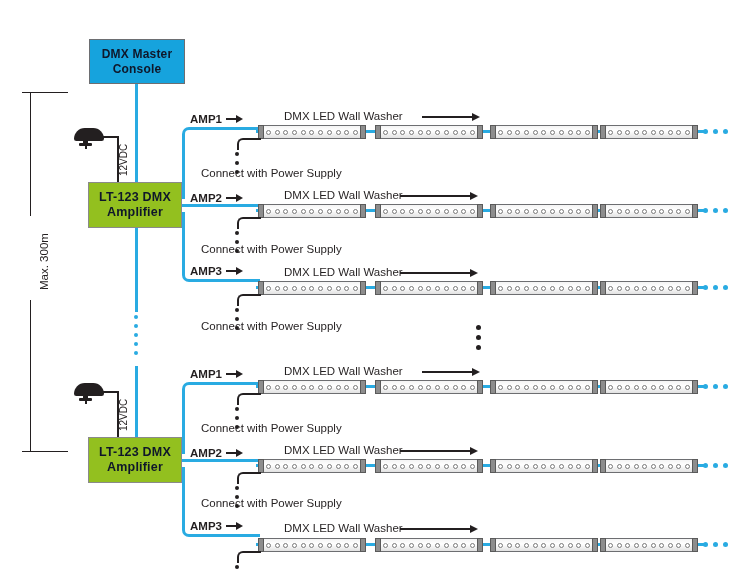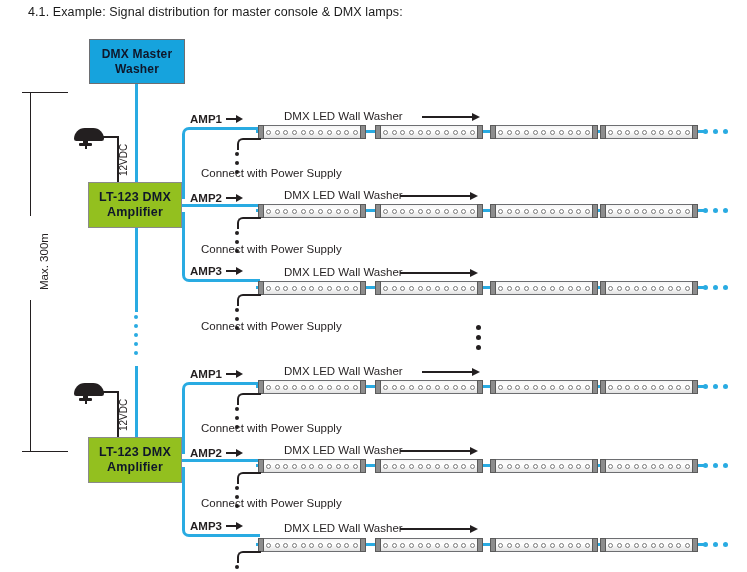--- a/index.html
+++ b/index.html
@@ -142,32 +142,31 @@
   }
   .psu .pin{
     position:absolute;left:14.5px;top:17px;width:2.5px;height:4px;background:#231f20;
   }
 </style>
 </head>
 <body>
 
 <div id="stage">
 
-  <div class="title">4.1. Example: Signal distribution for master console &amp; DMX lamps:</div>
 
   <div class="dim-line" style="left:22px;top:92px;width:46px;height:1.4px;"></div>
   <div class="dim-line" style="left:30px;top:92px;width:1.4px;height:124px;"></div>
   <div class="dim-label" style="left:38px;top:290px;">Max. 300m</div>
   <div class="dim-line" style="left:30px;top:300px;width:1.4px;height:152px;"></div>
   <div class="dim-line" style="left:22px;top:451px;width:46px;height:1.4px;"></div>
 
   <div class="node node-master" style="left:89px;top:39px;width:96px;height:45px;">
     <div>
       <span>DMX Master</span><br>
-      <span>Washer</span>
+      <span>Console</span>
     </div>
   </div>
 
   <div class="wire wire-v" style="left:135px;top:84px;height:100px;"></div>
   <div class="wire wire-v" style="left:135px;top:228px;height:84px;"></div>
   <div class="dots-v cy" style="left:134px;top:315px;">
     <i></i>
       <i></i>
       <i></i>
       <i></i>

